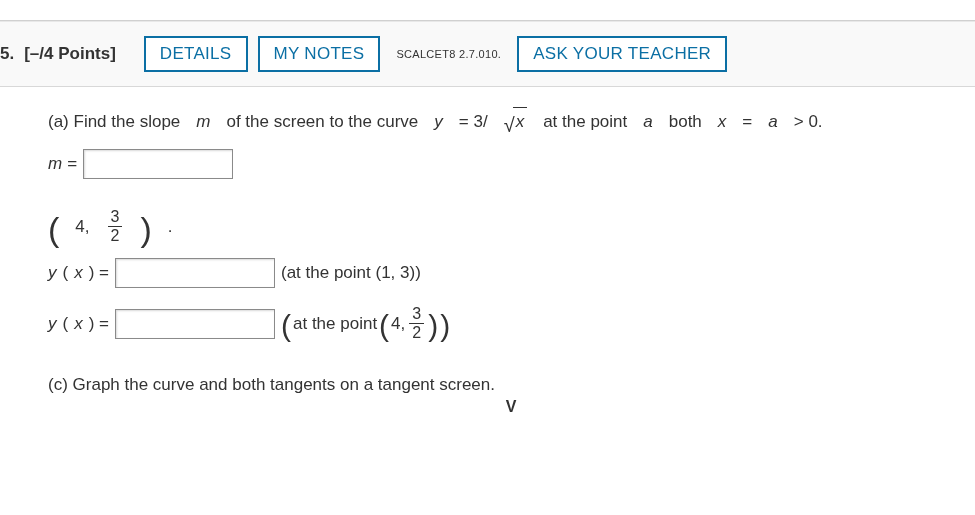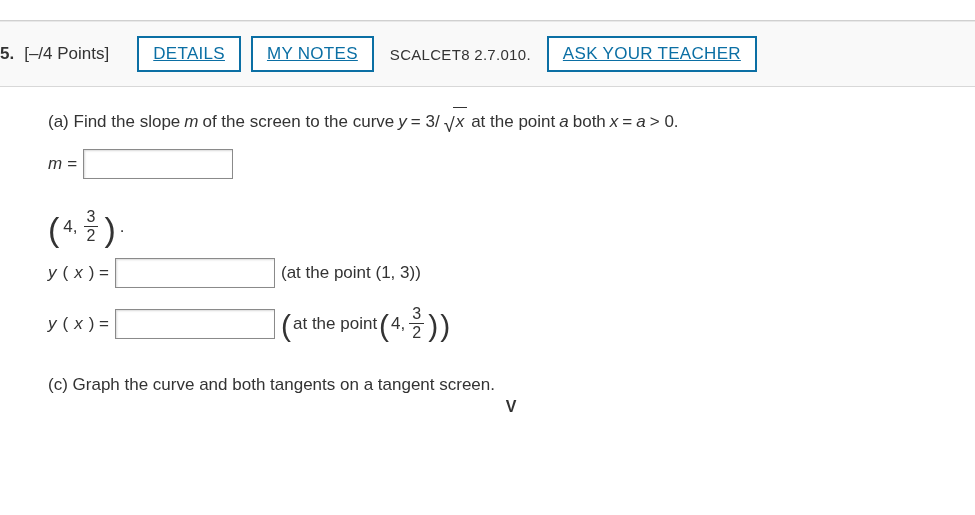--- a/index.html
+++ b/index.html
@@ -25,51 +25,50 @@
     gap: 10px;
     background: #f9f9f9;
     border-top: 1px solid #e8e8e8;
   }
   .q-number {
     font-weight: bold;
     color: #333;
     padding-left: 0;
   }
   .points {
-    font-weight: normal;
+    font-weight: bold;
     color: #333;
   }
   .btn {
     border: 2px solid #0b6fa4;
     color: #0b6fa4;
     background: #fff;
     padding: 6px 14px;
     font-size: 17px;
     font-family: inherit;
     cursor: pointer;
     letter-spacing: 0.3px;
-    text-decoration: underline;
   }
   .reference {
     color: #333;
-    font-size: 15px;
+    font-size: 11px;
     padding: 0 6px;
     letter-spacing: 0.3px;
   }
   .content {
     padding: 20px 0 0 48px;
   }
   .part {
     margin-bottom: 30px;
   }
   .line {
     display: flex;
     align-items: center;
     flex-wrap: wrap;
-    gap: 4px;
+    gap: 16px;
     line-height: 1.6;
   }
   .answer-row {
     display: flex;
     align-items: center;
     margin-top: 14px;
     gap: 6px;
   }
   .answer-input {
     border: 1px solid #8a8a8a;

